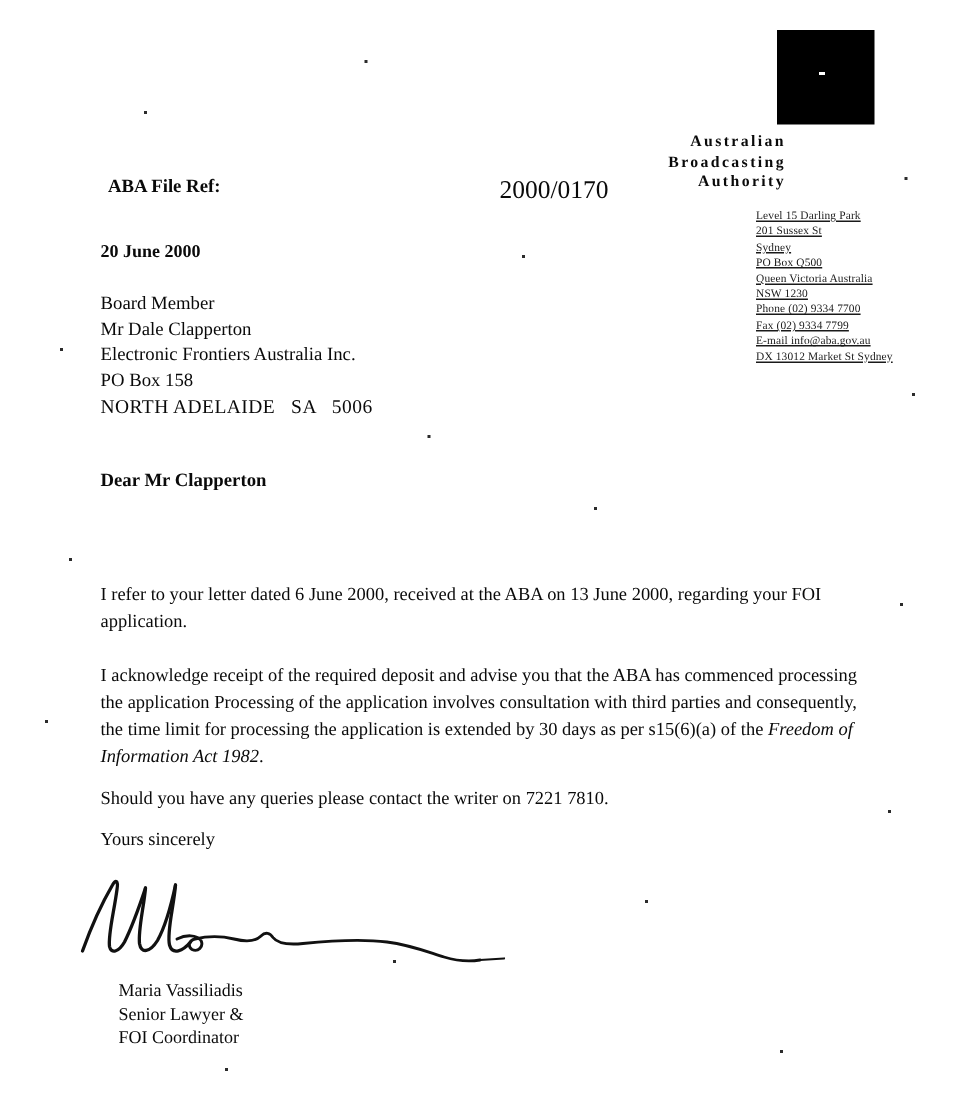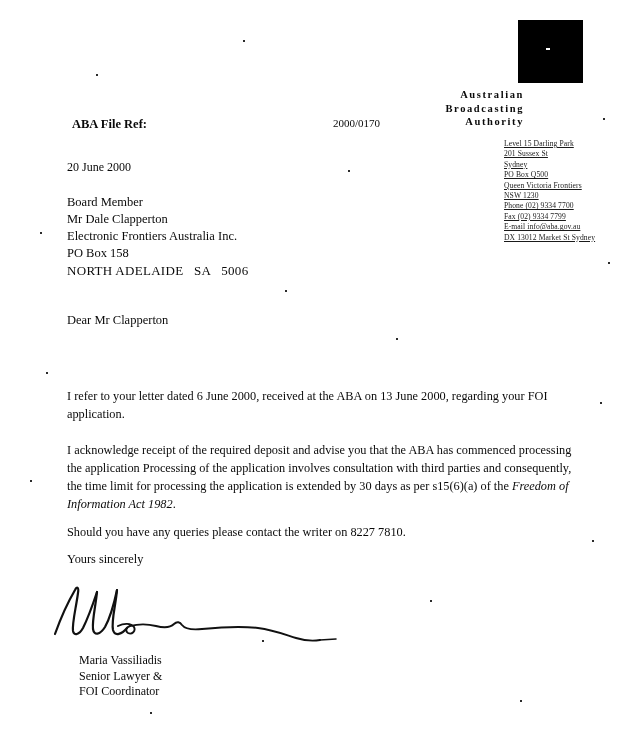--- a/index.html
+++ b/index.html
@@ -66,51 +66,51 @@
     position: absolute;
     left: 72px;
     top: 117px;
     font-weight: bold;
     font-size: 12.5px;
   }
   .file-ref-value {
     position: absolute;
     left: 333px;
     top: 117px;
-    font-size: 11px;
+    font-size: 17px;
   }
 
   
   .letter-date {
     position: absolute;
     left: 67px;
     top: 160px;
     font-size: 12px;
-    font-weight: normal;
+    font-weight: bold;
   }
   .recipient {
     position: absolute;
     left: 67px;
     top: 194px;
     font-size: 12.5px;
     line-height: 17px;
   }
   .recipient div { white-space: pre; }
   .recipient .city-line {
     font-size: 13px;
     letter-spacing: 0.3px;
   }
 
   
   .salutation {
     position: absolute;
     left: 67px;
     top: 313px;
     font-size: 12.5px;
-    font-weight: normal;
+    font-weight: bold;
   }
   .subject {
     position: absolute;
     left: 67px;
     top: 356px;
     font-size: 12.5px;
     font-weight: bold;
   }
   .para {
     position: absolute;
@@ -170,21 +170,21 @@
     <div>Australian</div>
     <div>Broadcasting</div>
     <div>Authority</div>
   </div>
 
   <div class="address-block">
     <div>Level 15 Darling Park</div>
     <div>201 Sussex St</div>
     <div>Sydney</div>
     <div>PO Box Q500</div>
-    <div>Queen Victoria Frontiers</div>
+    <div>Queen Victoria Australia</div>
     <div>NSW 1230</div>
     <div>Phone (02) 9334 7700</div>
     <div>Fax (02) 9334 7799</div>
     <div>E-mail info@aba.gov.au</div>
     <div>DX 13012 Market St Sydney</div>
   </div>
 
   <div class="file-ref-label">ABA File Ref:</div>
   <div class="file-ref-value">2000/0170</div>
 
@@ -198,21 +198,21 @@
     <div class="city-line">NORTH ADELAIDE   SA   5006</div>
   </div>
 
   <div class="salutation">Dear Mr Clapperton</div>
 
 
   <div class="para para-1">I refer to your letter dated 6 June 2000, received at the ABA on 13 June 2000, regarding your FOI application.</div>
 
   <div class="para para-2"><span>I acknowledge receipt of the required deposit and advise you that the ABA has commenced processing the application  Processing of the application involves consultation with third parties and consequently, the time limit for processing the application is extended by 30 days as per s15(6)(a) of the </span><em>Freedom of Information Act 1982</em><span>.</span></div>
 
-  <div class="para para-3">Should you have any queries please contact the writer on 8227 7810.</div>
+  <div class="para para-3">Should you have any queries please contact the writer on 7221 7810.</div>
 
   <div class="closing">Yours sincerely</div>
 
   <div class="signature">
     <svg width="300" height="68" viewBox="0 0 300 68" xmlns="http://www.w3.org/2000/svg">
       <g fill="none" stroke="#111111" stroke-linecap="round" stroke-linejoin="round">
         <path d="M3 56 C8 42 16 24 23 12 C25 8 27 9 26 15 C24 30 20 45 21 53 C22 58 27 57 31 50 C36 40 41 26 45 14" stroke-width="2.2"></path>
         <path d="M45 14 C44 26 40 42 41 51 C42 58 48 57 53 49 C58 40 62 26 65 12" stroke-width="2.2"></path>
         <path d="M65 12 C64 26 59 43 61 52 C63 59 70 56 75 50" stroke-width="2.2"></path>
         <path d="M66 48 C72 45 79 45 82 49 C84 53 80 57 76 55 C73 53 74 49 78 48 C86 46 96 46 104 48 C112 50 118 50 122 46 C125 43 128 44 130 47 C133 51 140 52 150 51 C170 49 190 48 206 50 C222 52 234 57 244 60 C254 63 262 63 268 62" stroke-width="1.9"></path>

